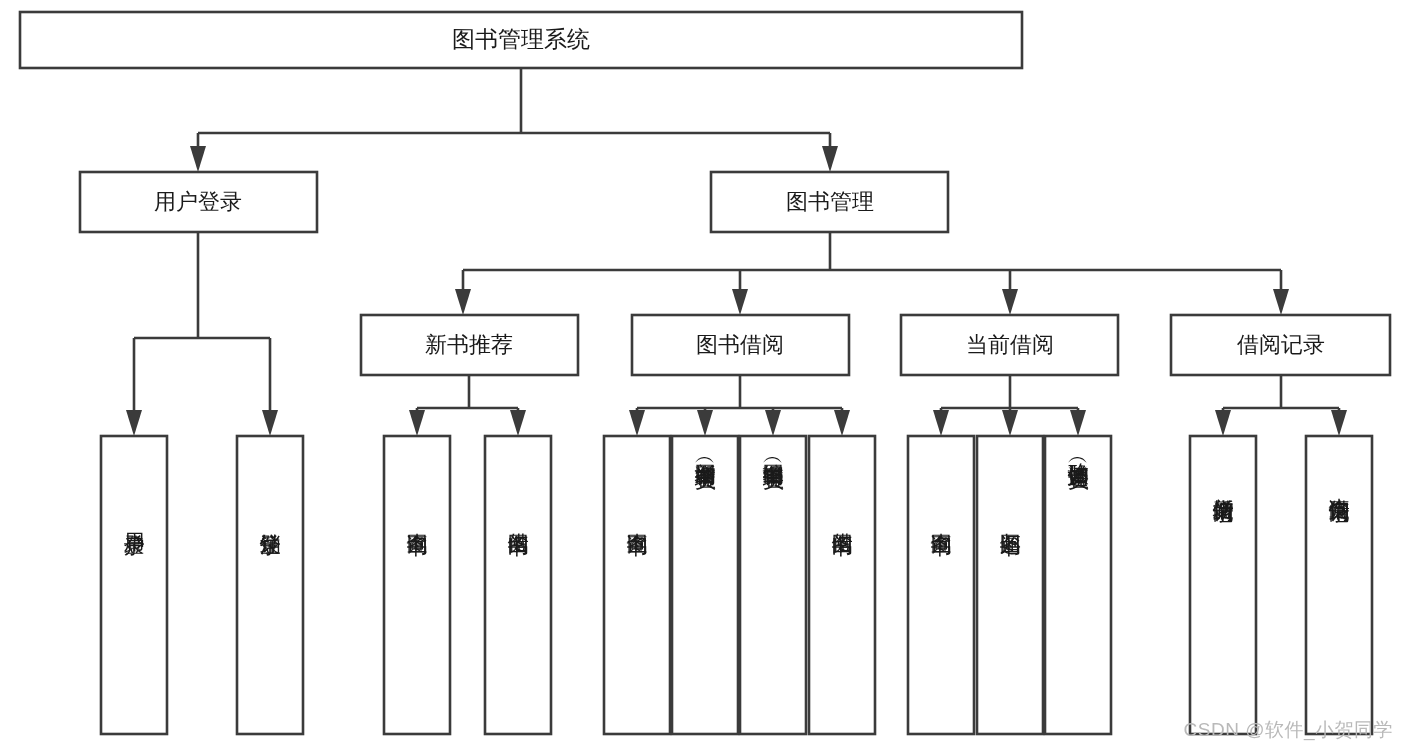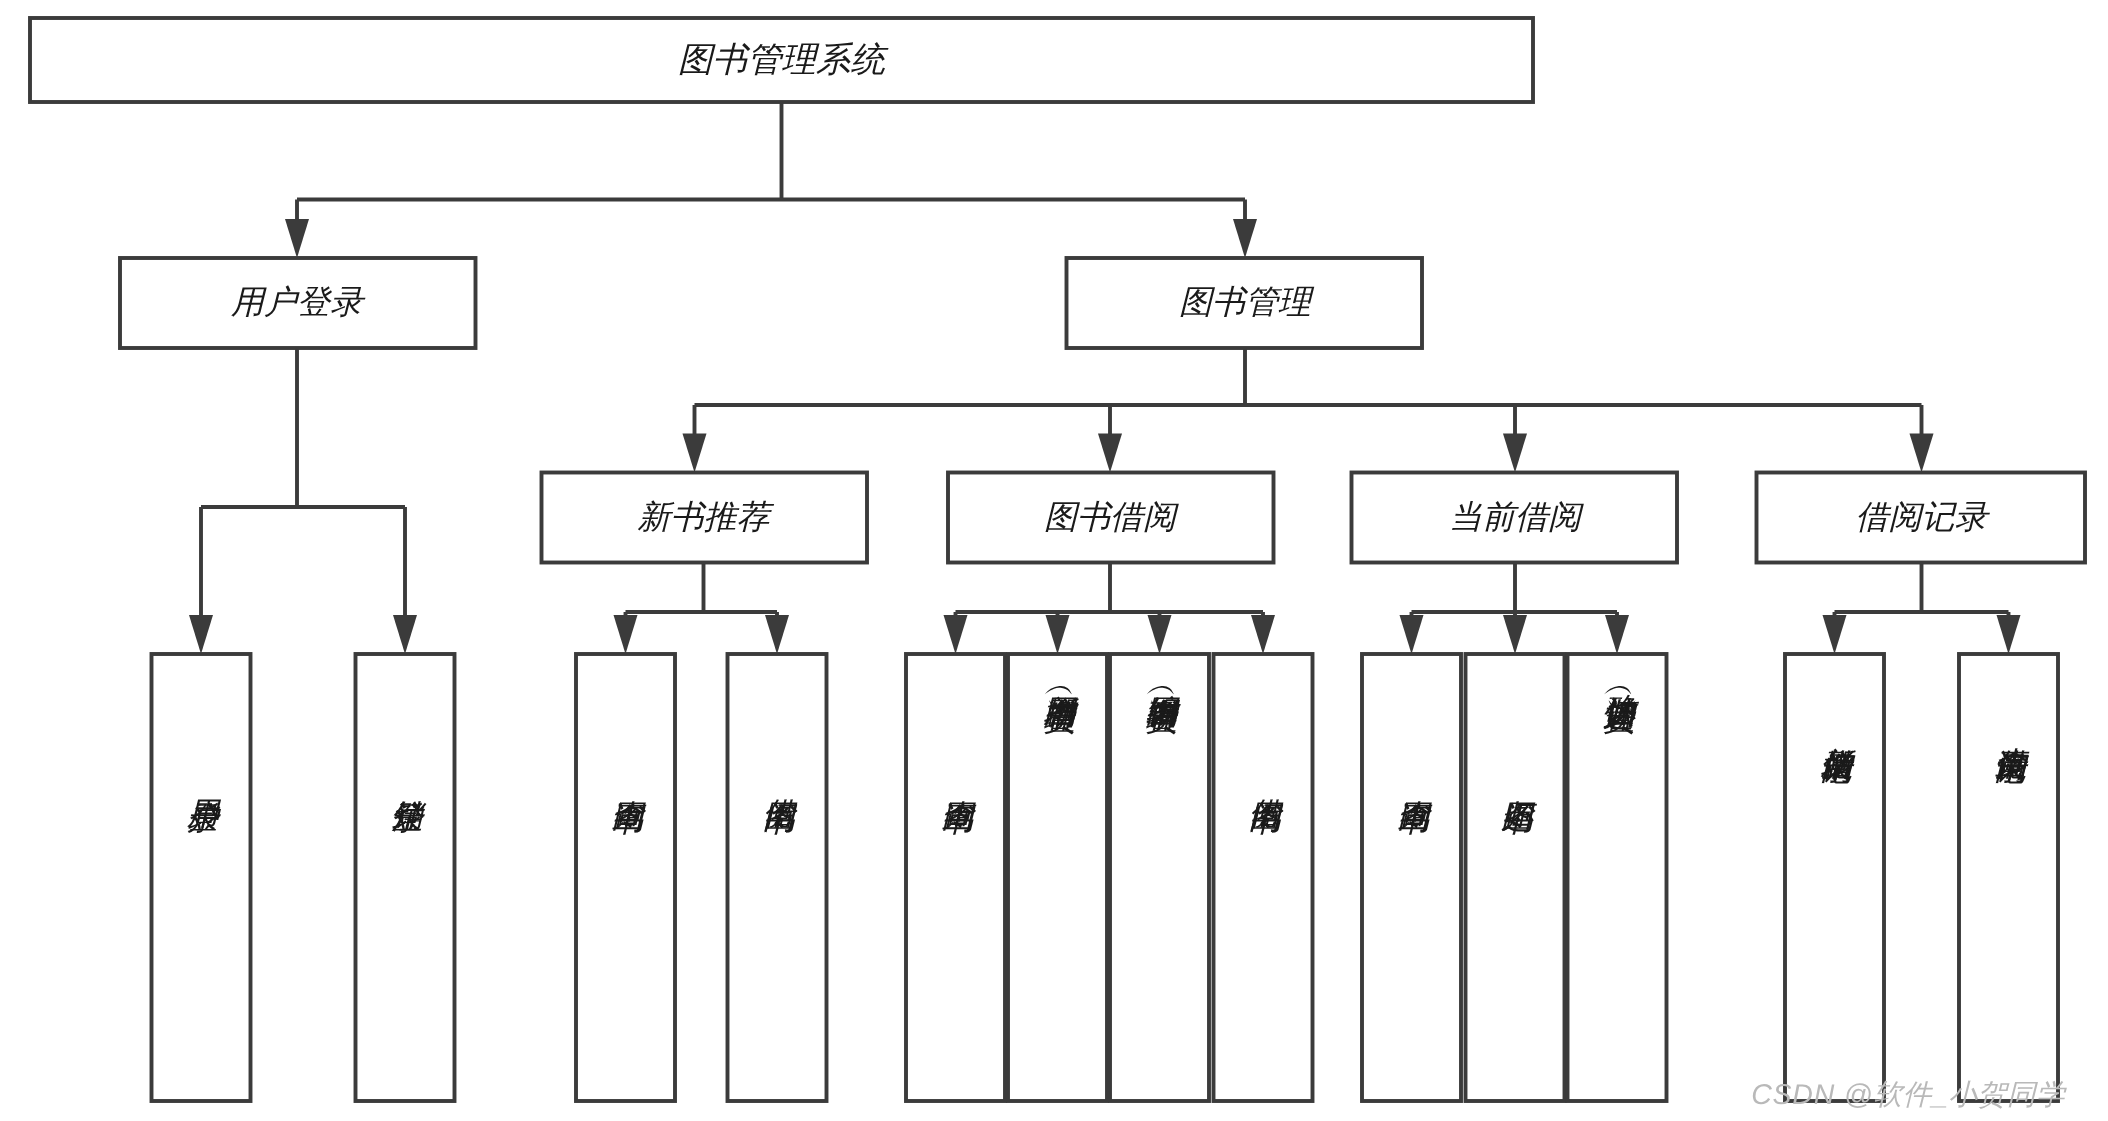--- a/index.html
+++ b/index.html
@@ -11,21 +11,20 @@
     width: 1405px;
     height: 747px;
     font-family: "Liberation Sans", "DejaVu Sans", sans-serif;
     overflow: hidden;
     position: relative;
   }
   #diagram-root {
     position: relative;
     width: 1401px;
     height: 747px;
-    font-style: italic;
   }
   svg.diagram-canvas {
     position: absolute;
     top: 0;
     left: 0;
     width: 1405px;
     height: 747px;
     display: block;
   }
   .node-box {
@@ -69,21 +68,21 @@
     text-orientation: upright;
     font-family: "Liberation Sans", "DejaVu Sans", sans-serif;
     font-size: 21px;
     line-height: 1.06;
     color: #1a1a1a;
     letter-spacing: 1px;
     white-space: nowrap;
   }
   .watermark {
     position: absolute;
-    right: 24px;
+    right: 8px;
     bottom: 4px;
     font-family: "Liberation Sans", "DejaVu Sans", sans-serif;
     font-size: 19px;
     color: #b9b9b9;
     white-space: nowrap;
     letter-spacing: 0.5px;
   }
 </style>
 </head>
 <body>

